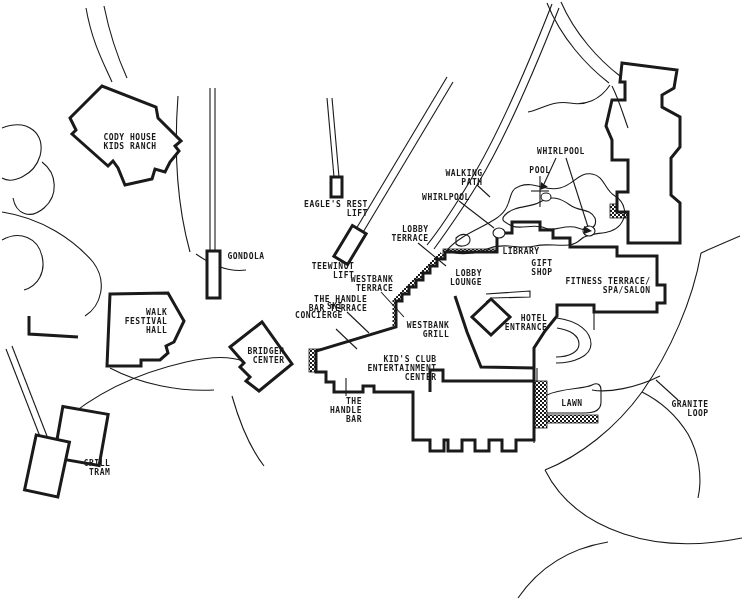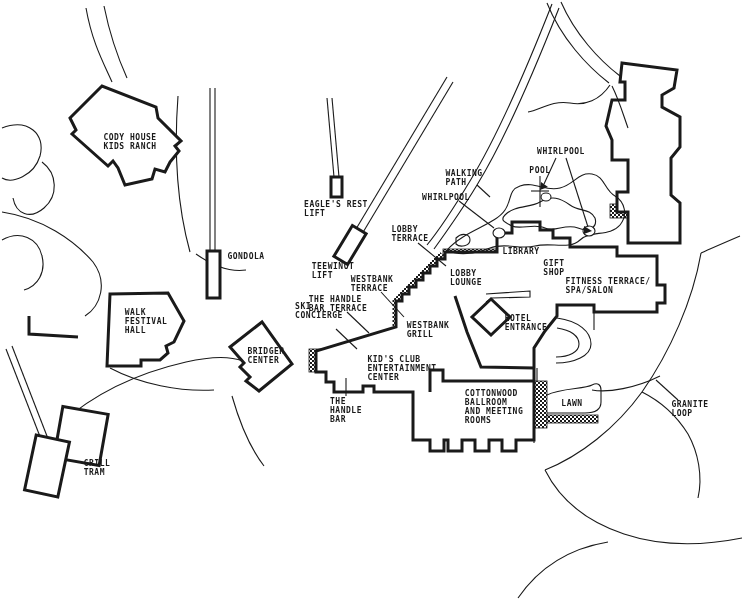--- a/index.html
+++ b/index.html
@@ -1,19 +1,19 @@
 <!DOCTYPE html>
 <html><head>
 <meta charset="utf-8">
 <style>
   html,body{margin:0;padding:0;background:#fff;}
   .map{position:relative;width:750px;height:600px;background:#ffffff;overflow:hidden;
        font-family:"DejaVu Sans Mono", monospace;}
   .map svg{position:absolute;left:0;top:0;}
-  .lbl{position:absolute;transform:translateX(-50%);text-align:left;
+  .lbl{position:absolute;transform:translateX(-50%);text-align:right;
        font-size:8px;font-weight:bold;line-height:9px;letter-spacing:0.5px;
        color:#1a1a1a;white-space:pre-line;pointer-events:none;}
   .thick{fill:#ffffff;stroke:#1a1a1a;stroke-width:3;stroke-linejoin:miter;}
   .thickline{fill:none;stroke:#1a1a1a;stroke-width:3;}
   .thin{fill:none;stroke:#1a1a1a;stroke-width:1.1;}
   .thinfill{fill:#ffffff;stroke:#1a1a1a;stroke-width:1.1;}
   .hatch{fill:url(#hatchp);stroke:#1a1a1a;stroke-width:0.8;}
   .hatchband{fill:none;stroke:url(#hatchp);stroke-width:9;}
   .ink{fill:#1a1a1a;}
 </style>
@@ -174,33 +174,29 @@
 HANDLE
 BAR</div>
   <div class="lbl" style="left:97px;top:459px">GRILL
 TRAM</div>
   <div class="lbl" style="left:464px;top:169px">WALKING
 PATH</div>
   <div class="lbl" style="left:446px;top:193px">WHIRLPOOL</div>
   <div class="lbl" style="left:540px;top:166px">POOL</div>
   <div class="lbl" style="left:561px;top:147px">WHIRLPOOL</div>
   <div class="lbl" style="left:521px;top:247px">LIBRARY</div>
-  <div class="lbl" style="left:554px;top:259px">GIFT
+  <div class="lbl" style="left:542px;top:259px">GIFT
 SHOP</div>
   <div class="lbl" style="left:466px;top:269px">LOBBY
 LOUNGE</div>
   <div class="lbl" style="left:608px;top:277px">FITNESS TERRACE/
 SPA/SALON</div>
   <div class="lbl" style="left:428px;top:321px">WESTBANK
 GRILL</div>
   <div class="lbl" style="left:526px;top:314px">HOTEL
 ENTRANCE</div>
   <div class="lbl" style="left:402px;top:355px">KID'S CLUB
 ENTERTAINMENT
 CENTER</div>
-  <div class="lbl" style="left:494px;top:389px">COTTONWOOD
-BALLROOM
-AND MEETING
-ROOMS</div>
   <div class="lbl" style="left:572px;top:399px">LAWN</div>
   <div class="lbl" style="left:690px;top:400px">GRANITE
 LOOP</div>
 </div>
 
 </body></html>

